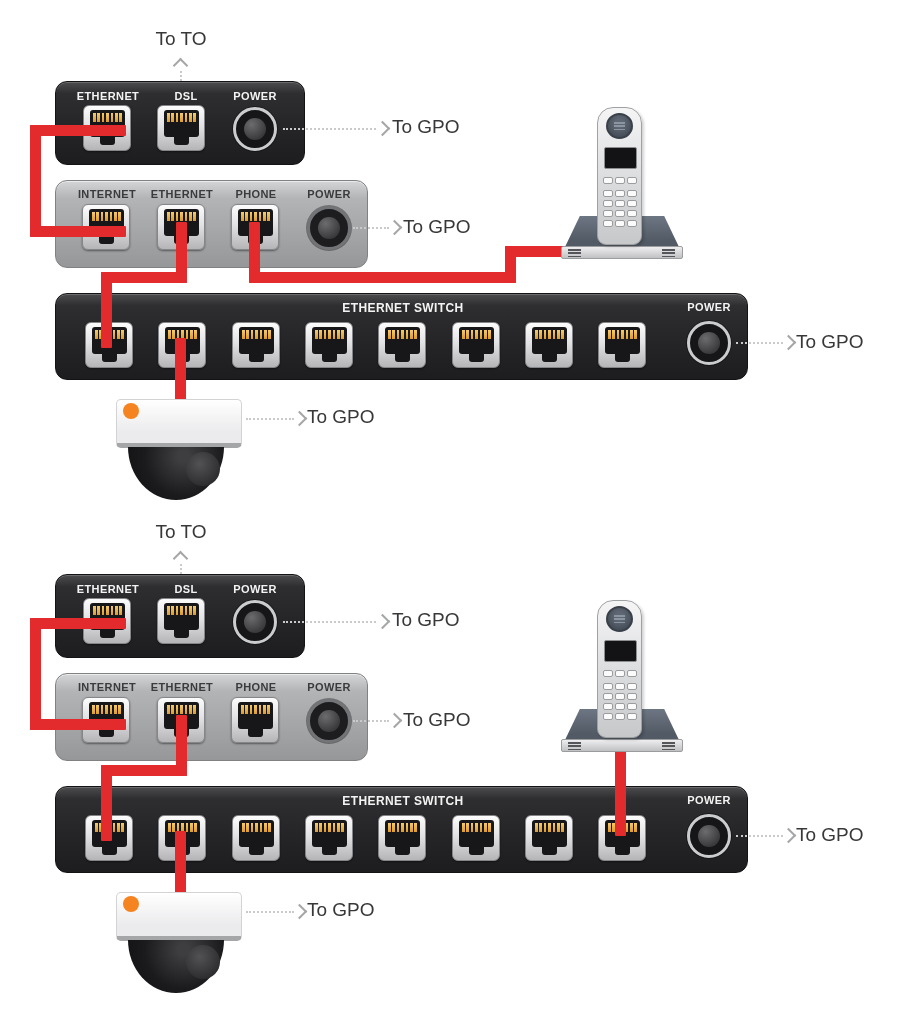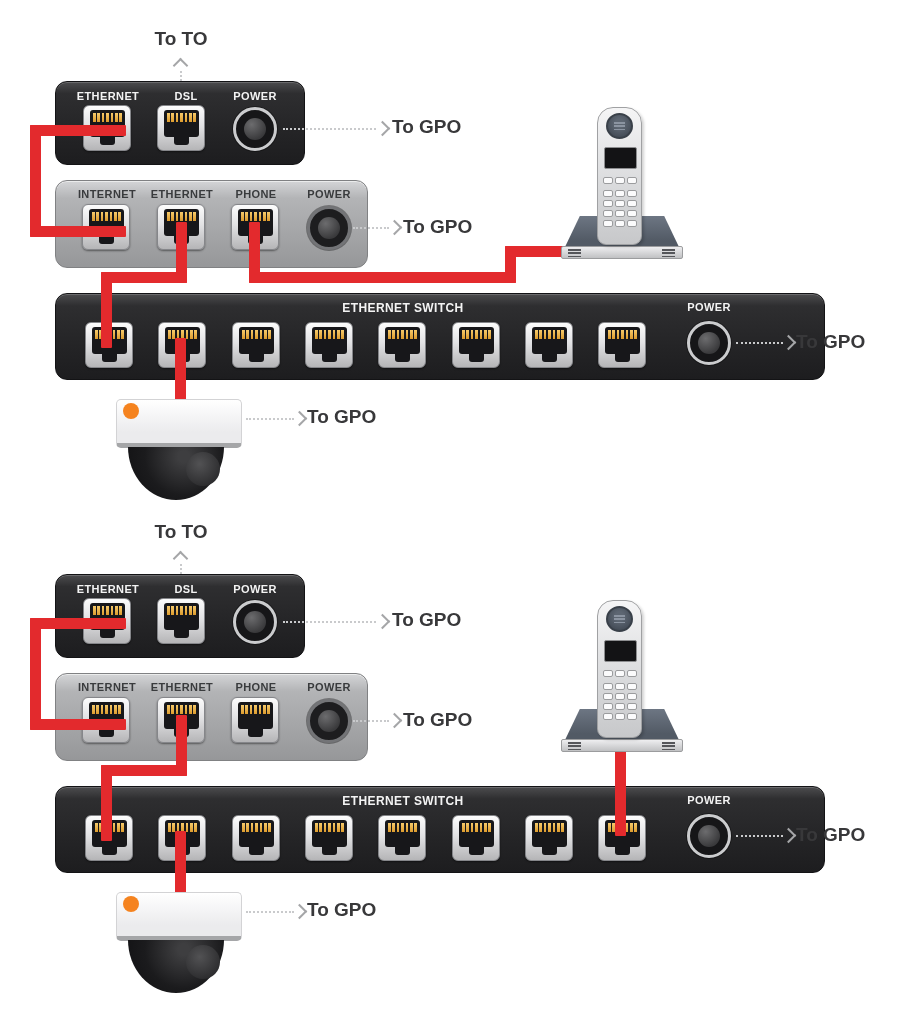--- a/index.html
+++ b/index.html
@@ -25,21 +25,21 @@
   .modem .lbl-eth{left:52px;top:8px}.modem .lbl-dsl{left:130px;top:8px}.modem .lbl-pwr{left:199px;top:8px}
   .modem .port-eth{left:27px;top:23px}.modem .port-dsl{left:101px;top:23px}
   .modem .pwr{left:177px;top:25px}
 
   .router{left:55px;top:180px;width:313px;height:88px}
   .router .lbl-int{left:51px;top:7px}.router .lbl-eth{left:126px;top:7px}
   .router .lbl-ph{left:200px;top:7px}.router .lbl-pwr{left:273px;top:7px}
   .router .port-int{left:26px;top:23px}.router .port-eth{left:101px;top:23px}.router .port-ph{left:175px;top:23px}
   .router .pwr{left:251px;top:25px}
 
-  .switch{left:55px;top:293px;width:770px;height:87px}
+  .switch{left:55px;top:293px;width:693px;height:87px}
   .switch .title{left:347px;top:7px}
   .switch .lbl-pwr{left:653px;top:7px}
   .switch .rj45{top:28px}
   .sp1{left:29px}.sp2{left:102px}.sp3{left:176px}.sp4{left:249px}
   .sp5{left:322px}.sp6{left:396px}.sp7{left:469px}.sp8{left:542px}
   .switch .pwr{left:631px;top:27px}
 
   
   .rj45{position:absolute;width:48px;height:46px;border-radius:6px;
         background:linear-gradient(180deg,#fcfcfc 0%,#e2e2e4 45%,#b5b5b7 100%);
@@ -68,21 +68,21 @@
   .c-b2{left:101px;top:272px;width:86px;height:11px}
   .c-b3{left:101px;top:272px;width:11px;height:76px}
   .c-c1{left:249px;top:222px;width:11px;height:61px}
   .c-c2{left:249px;top:272px;width:267px;height:11px}
   .c-c3{left:505px;top:246px;width:11px;height:37px}
   .c-c4{left:505px;top:246px;width:67px;height:11px}
   .c-d{left:175px;top:338px;width:11px;height:66px}
   .c-e{left:615px;top:251px;width:11px;height:92px}
 
   
-  .ann{position:absolute;font-size:19px;font-weight:bold;color:#38383a;white-space:nowrap;z-index:2}
+  .ann{position:absolute;font-size:19px;font-weight:normal;color:#38383a;white-space:nowrap;z-index:2}
   .toto-txt{left:181px;top:28px;transform:translateX(-50%)}
   .gpo-modem{left:392px;top:116px}
   .gpo-router{left:403px;top:216px}
   .gpo-switch{left:796px;top:331px}
   .gpo-camera{left:307px;top:406px}
   .dot-h{position:absolute;border-top:2px dotted #c9cacc;z-index:2}
   .dot-v{position:absolute;border-left:2px dotted #c9cacc;z-index:2}
   .dl-modem{left:283px;top:128px;width:93px}
   .dl-router{left:353px;top:227px;width:36px}
   .dl-switch{left:736px;top:342px;width:47px}

